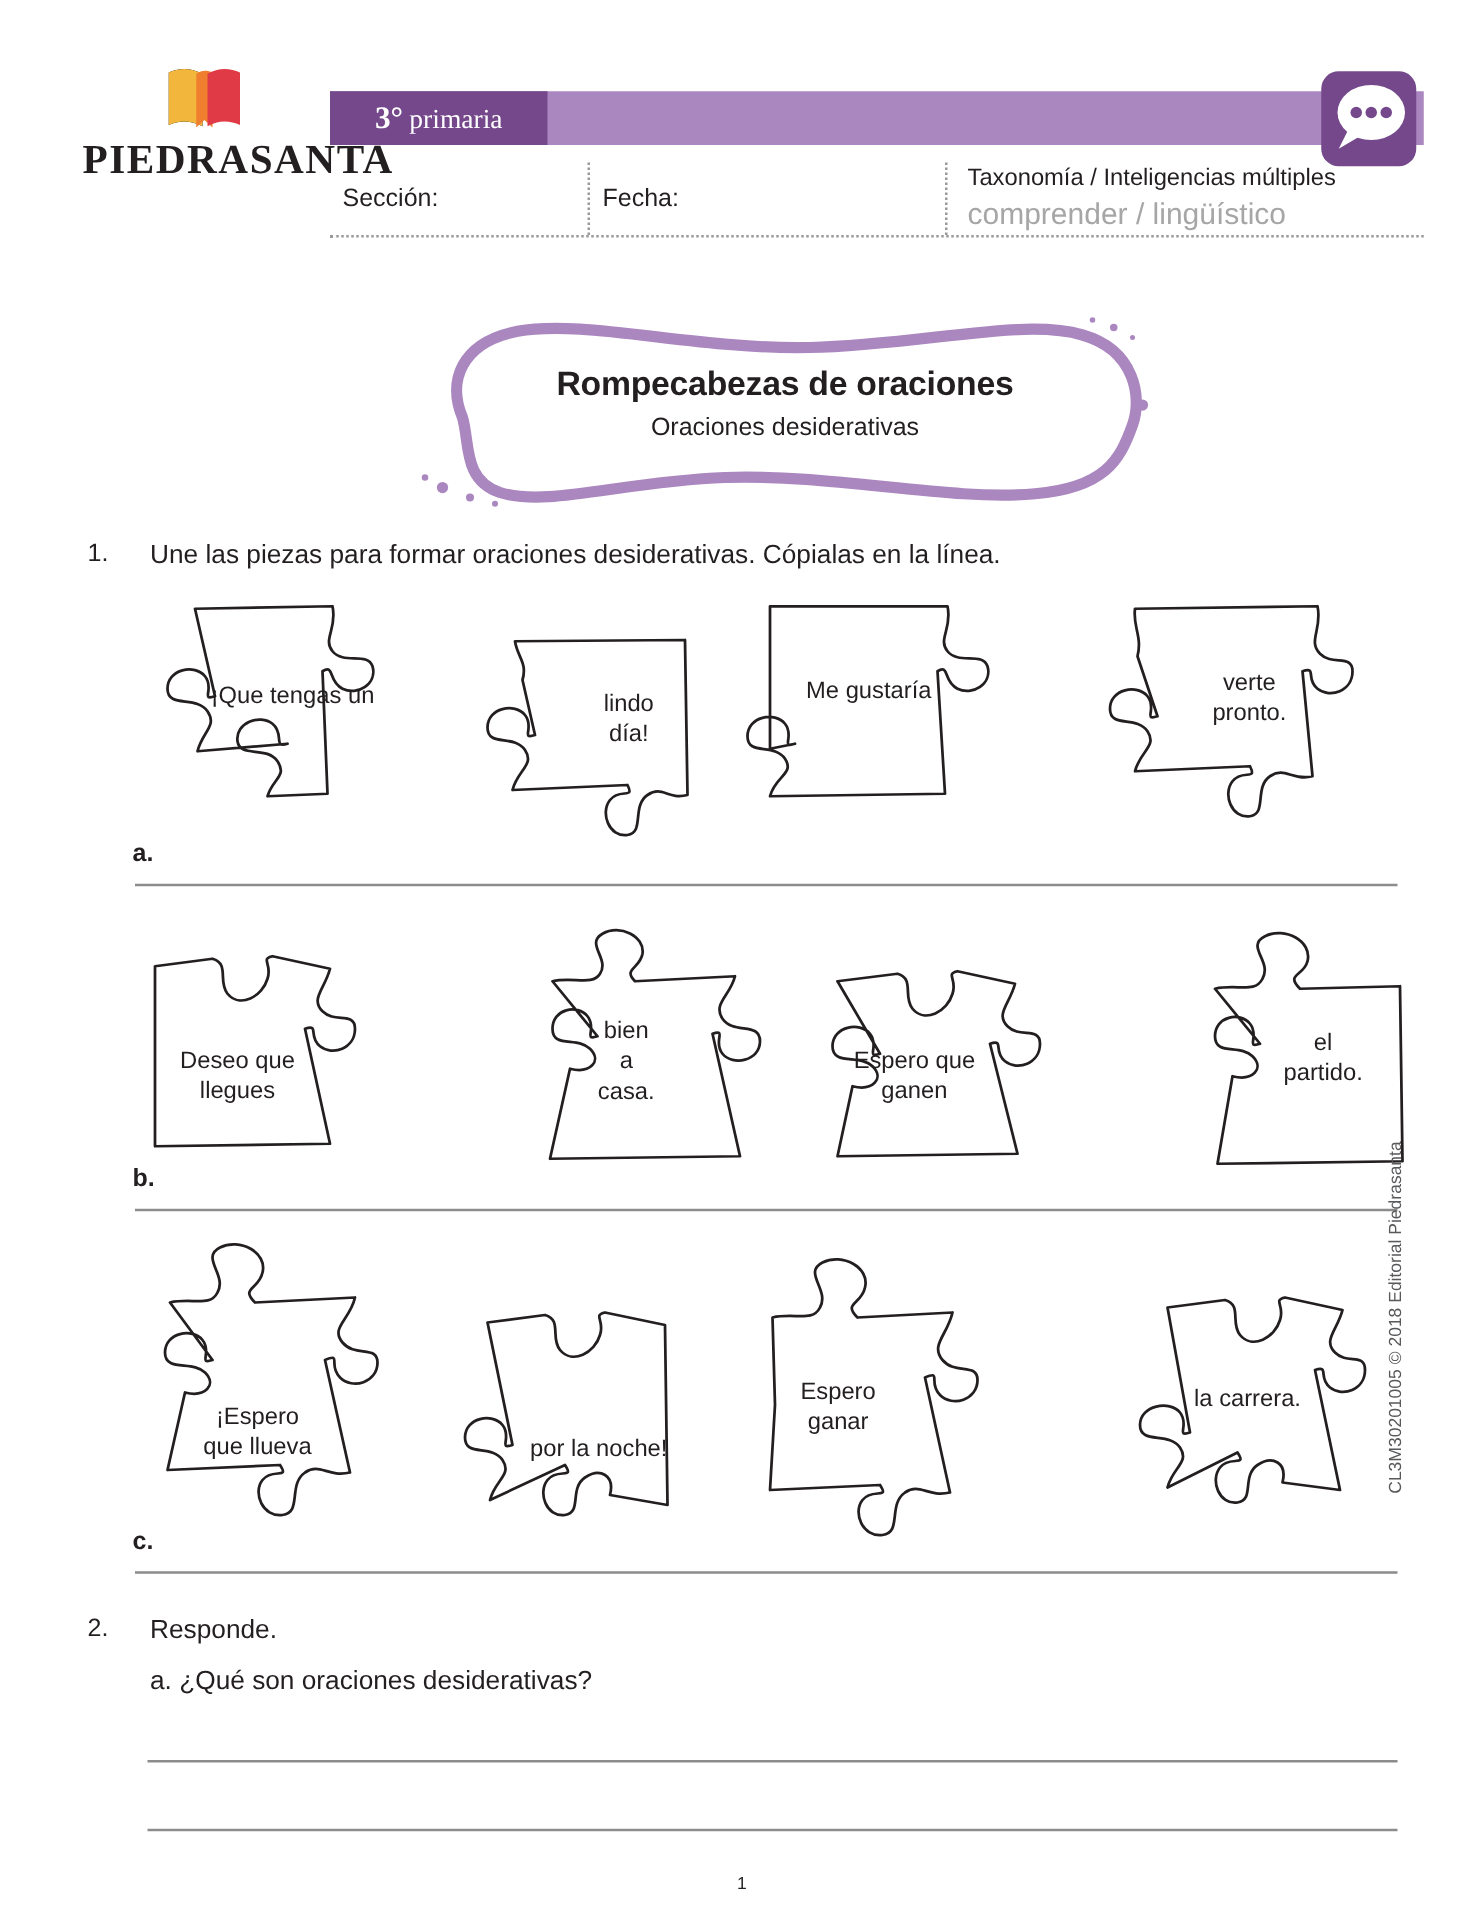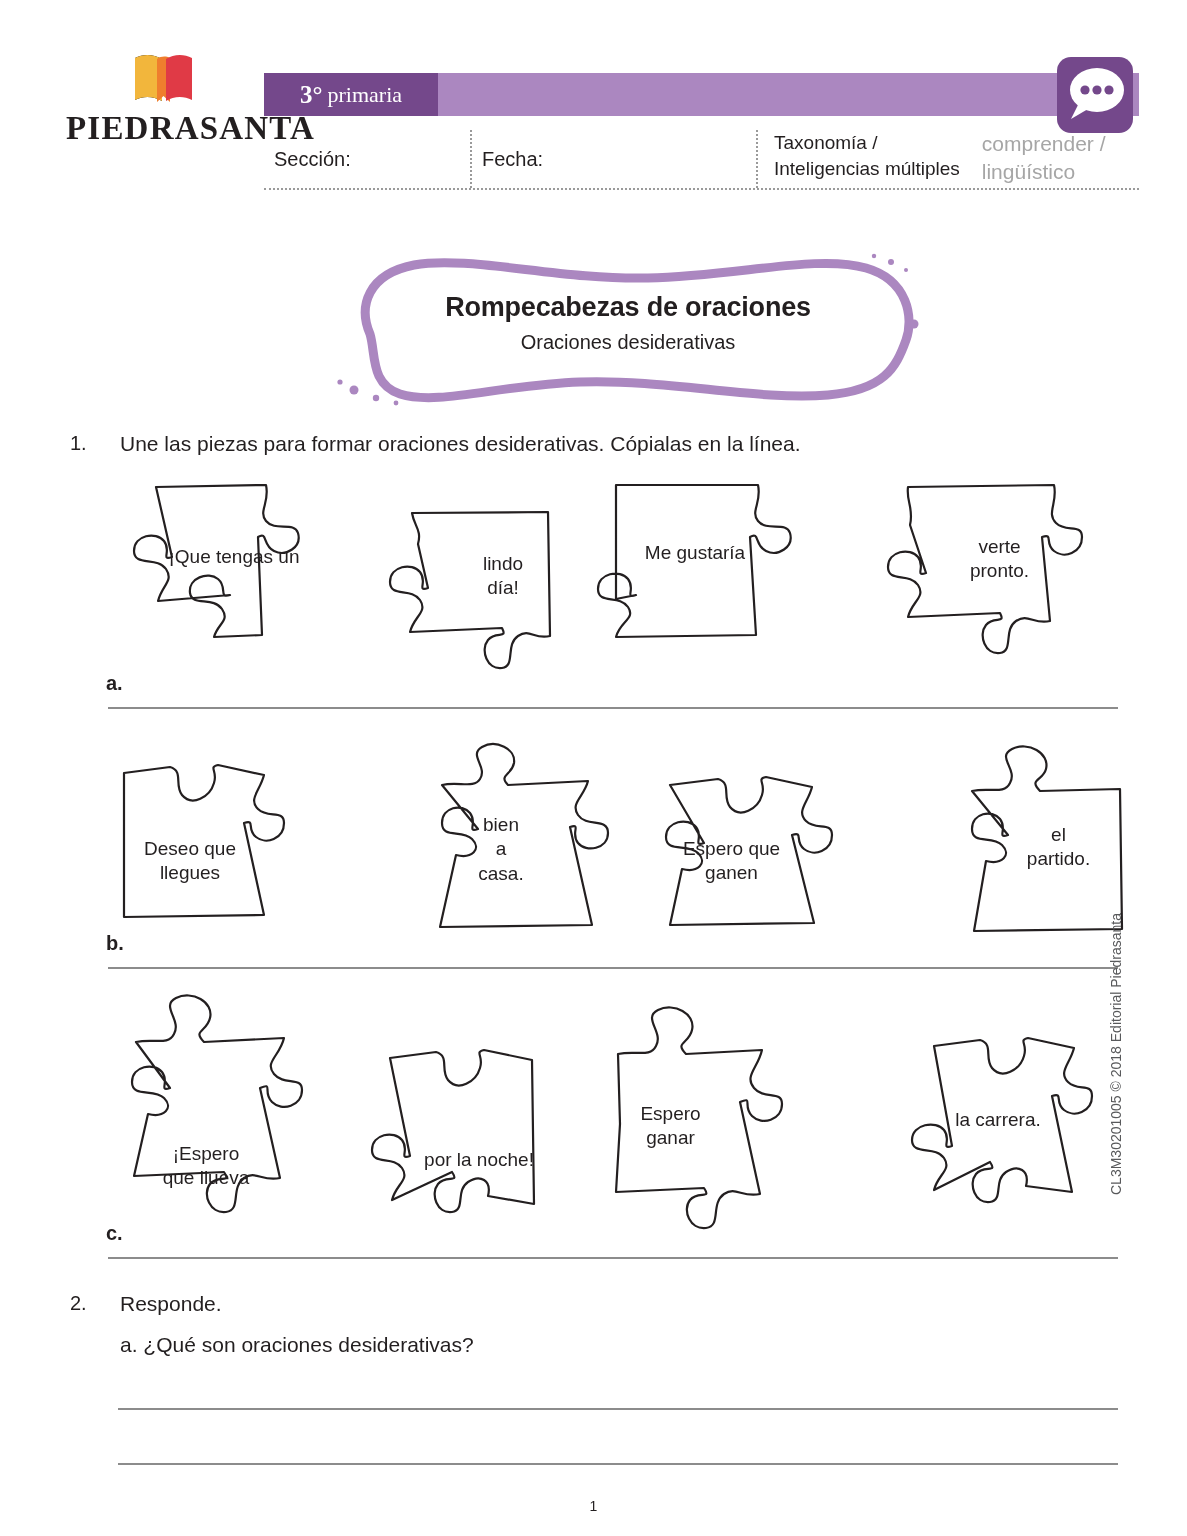--- a/index.html
+++ b/index.html
@@ -32,23 +32,23 @@
   .chat-icon{position:absolute;left:1057px;top:57px;width:76px;height:76px;
     background:#74488b;border-radius:14px;}
   .chat-icon svg{display:block;}
 
   .fields{position:absolute;left:264px;top:130px;width:875px;}
   .row-nombre{height:43px;border-bottom:2px dotted #9a9a9a;display:flex;align-items:center;}
   .row-2{height:58px;display:flex;border-bottom:2px dotted #9a9a9a;}
   .cell{display:flex;align-items:center;padding-left:10px;font-size:20px;}
   .cell-seccion{width:196px;border-right:2px dotted #9a9a9a;}
   .cell-fecha{width:274px;border-right:2px dotted #9a9a9a;}
-  .cell-taxo{flex:1;align-items:flex-start;justify-content:flex-end;padding-left:16px;}
+  .cell-taxo{flex:1;flex-direction:column;align-items:flex-start;justify-content:flex-end;padding-left:16px;}
   .taxo-top{font-size:19px;color:#231f20;line-height:1.35;}
-  .taxo-bot{font-size:21px;color:#a6a6a6;line-height:1.35;}
+  .taxo-bot{font-size:24px;color:#a6a6a6;line-height:1.35;}
   .lbl-nombre{padding-left:10px;font-size:20px;}
 
   
   .banner{position:absolute;left:318px;top:248px;width:620px;height:160px;}
   .banner svg{position:absolute;left:0;top:0;}
   .banner-title{position:absolute;left:0;top:44px;width:620px;text-align:center;
     font-size:27px;font-weight:bold;color:#231f20;letter-spacing:-0.2px;}
   .banner-sub{position:absolute;left:0;top:83px;width:620px;text-align:center;
     font-size:20px;color:#231f20;}
 
@@ -274,21 +274,21 @@
     <svg width="200" height="240" viewBox="0 0 200 240">
       <path d="M24 42 C42 38, 56 46, 62 34 C70 20, 48 6, 64 -2
                C80 -10, 102 2, 98 18 C95 32, 80 30, 92 42 L172 38
                C168 56, 152 62, 162 74 C172 86, 190 76, 190 90
                C190 106, 170 112, 160 102 C150 92, 162 82, 148 88 L168 178
                C150 182, 144 170, 132 178 C118 188, 130 210, 114 212
                C98 214, 90 194, 98 184 C106 174, 120 184, 112 172 L22 176
                L36 114 C52 118, 62 108, 52 98 C42 88, 20 98, 20 82
                C20 66, 42 62, 50 72 C58 82, 46 92, 58 88 Z" fill="#ffffff" stroke="#231f20" stroke-width="2.2" stroke-linejoin="round"></path>
     </svg>
-    <div class="piece-label" style="top:122px;left:-6px;white-space:pre-line;margin-top:20px;">¡Espero
+    <div class="piece-label" style="top:122px;left:-6px;white-space:pre-line;">¡Espero
 que llueva</div>
   </div>
 
   <div class="piece" style="left:370px;top:42px;width:190px;height:180px;">
     <svg width="190" height="180" viewBox="0 0 190 180">
       <path d="M20 16 L66 10 C80 14, 70 28, 78 38 C88 50, 106 40, 110 26
                C114 14, 104 10, 114 8 L162 18 L164 162
                L118 154 C122 138, 110 132, 98 140 C85 149, 96 168, 82 170
                C67 172, 60 152, 68 142 C76 132, 90 142, 82 130 L22 158
                C26 142, 40 138, 32 126 C23 113, 2 124, 2 108

